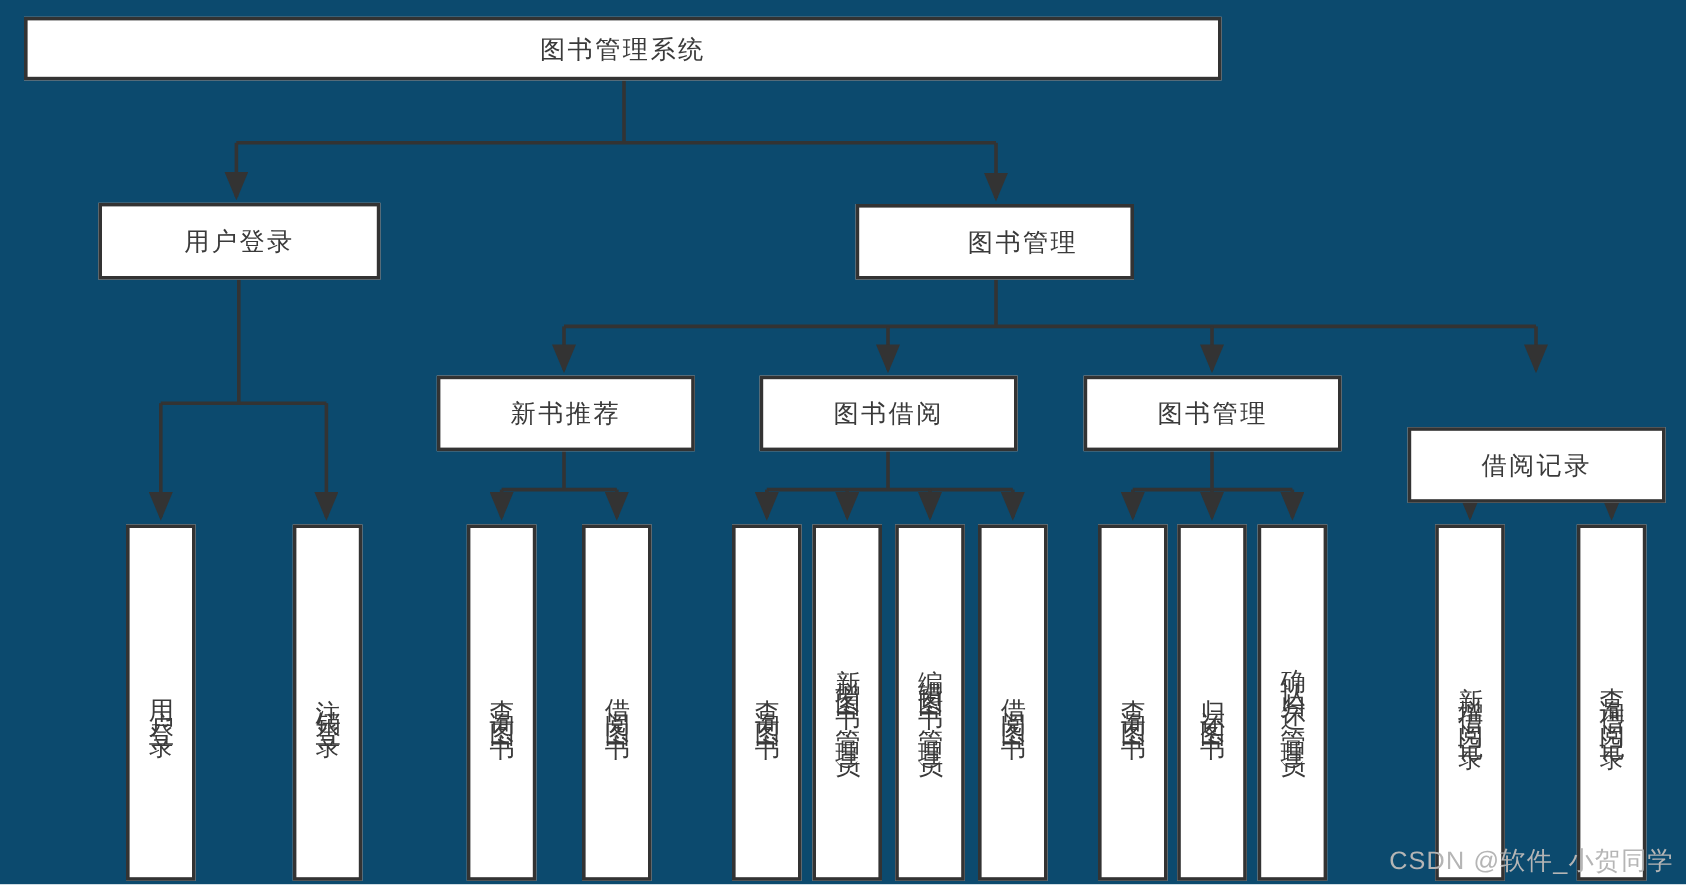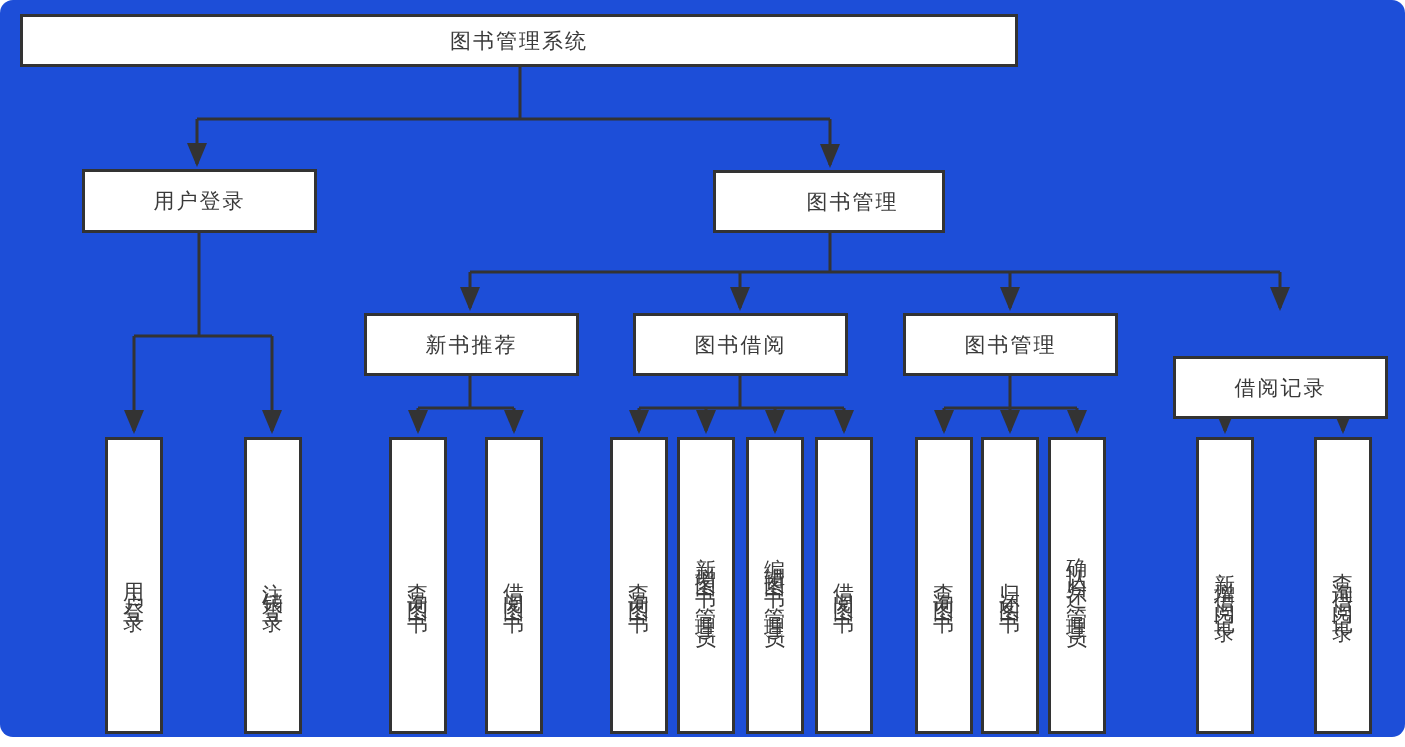--- a/index.html
+++ b/index.html
@@ -1,23 +1,22 @@
 <!DOCTYPE html>
 <html><head>
 <meta charset="utf-8">
 <style>
   html, body { margin: 0; padding: 0; background: #ffffff; }
   #canvas {
     position: relative;
     width: 1405px;
     height: 737px;
-    background: #1d4ed8;
+    background: #0c4a6e;
     font-family: "Liberation Sans", "DejaVu Sans", sans-serif;
     overflow: hidden;
-    border-radius: 13px;
   }
   #edges {
     position: absolute;
     left: 0; top: 0;
     width: 1405px; height: 747px;
     pointer-events: none;
   }
   .box {
     position: absolute;
     box-sizing: border-box;
@@ -166,14 +165,15 @@
     <span class="vtext">确认归还（管理员）</span>
   </div>
 
   <div class="box" style="left:1196px; top:437px; width:58px; height:297px;">
     <span class="vtext">新增借阅记录</span>
   </div>
   <div class="box" style="left:1314px; top:437px; width:58px; height:297px;">
     <span class="vtext">查询借阅记录</span>
   </div>
 
+  <div class="watermark">CSDN @软件_小贺同学</div>
 
 </div>
 
 </body></html>

